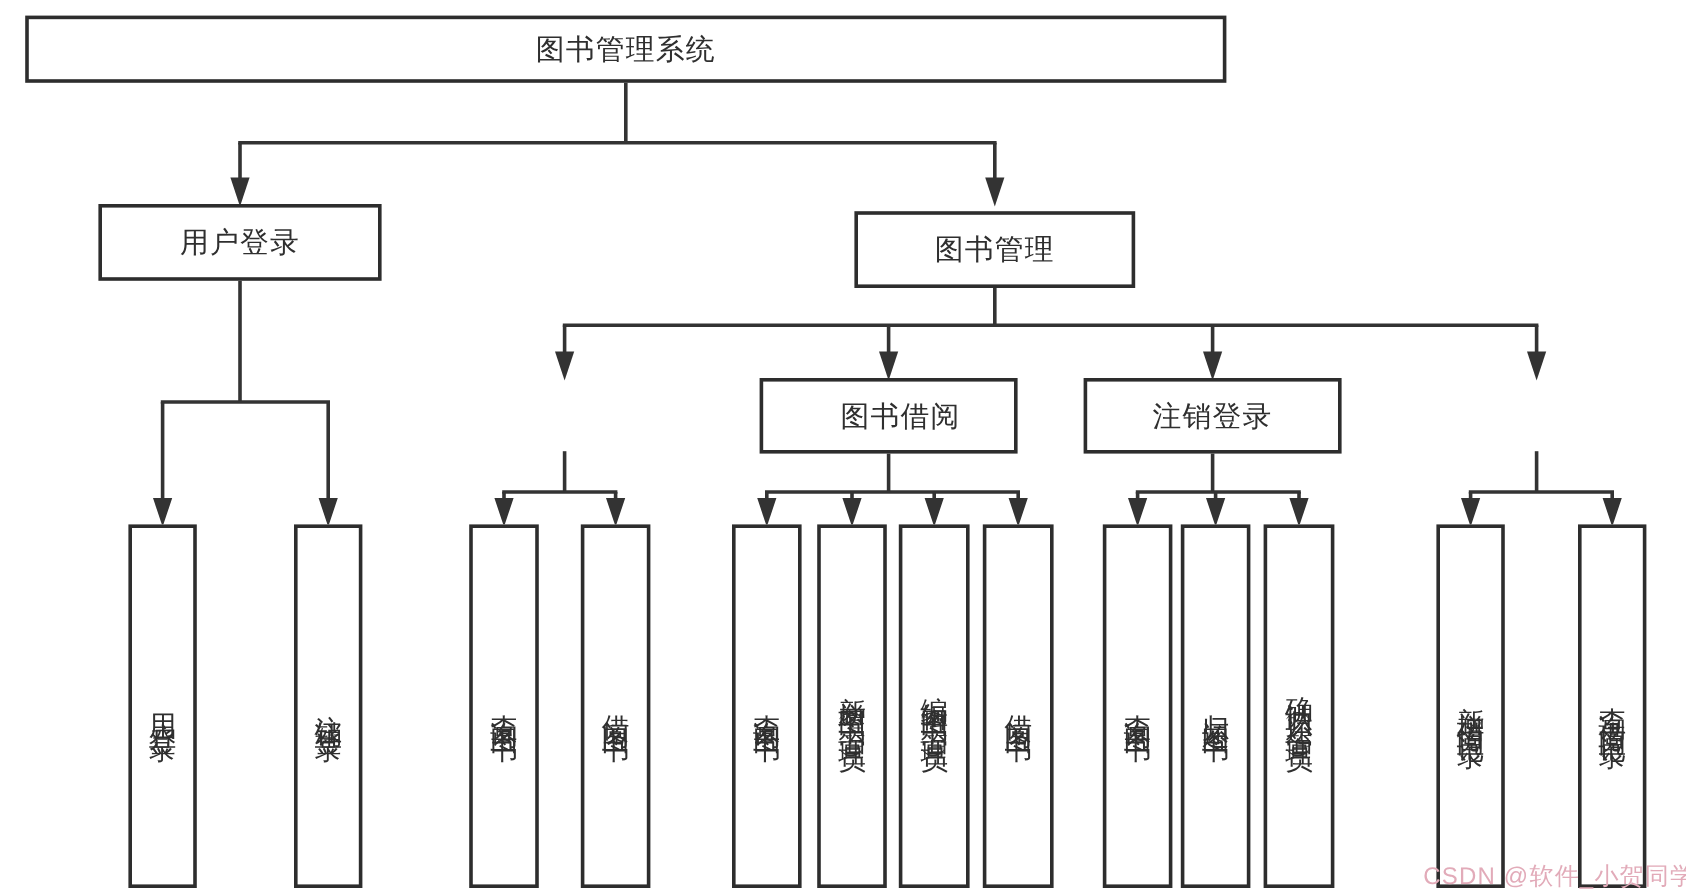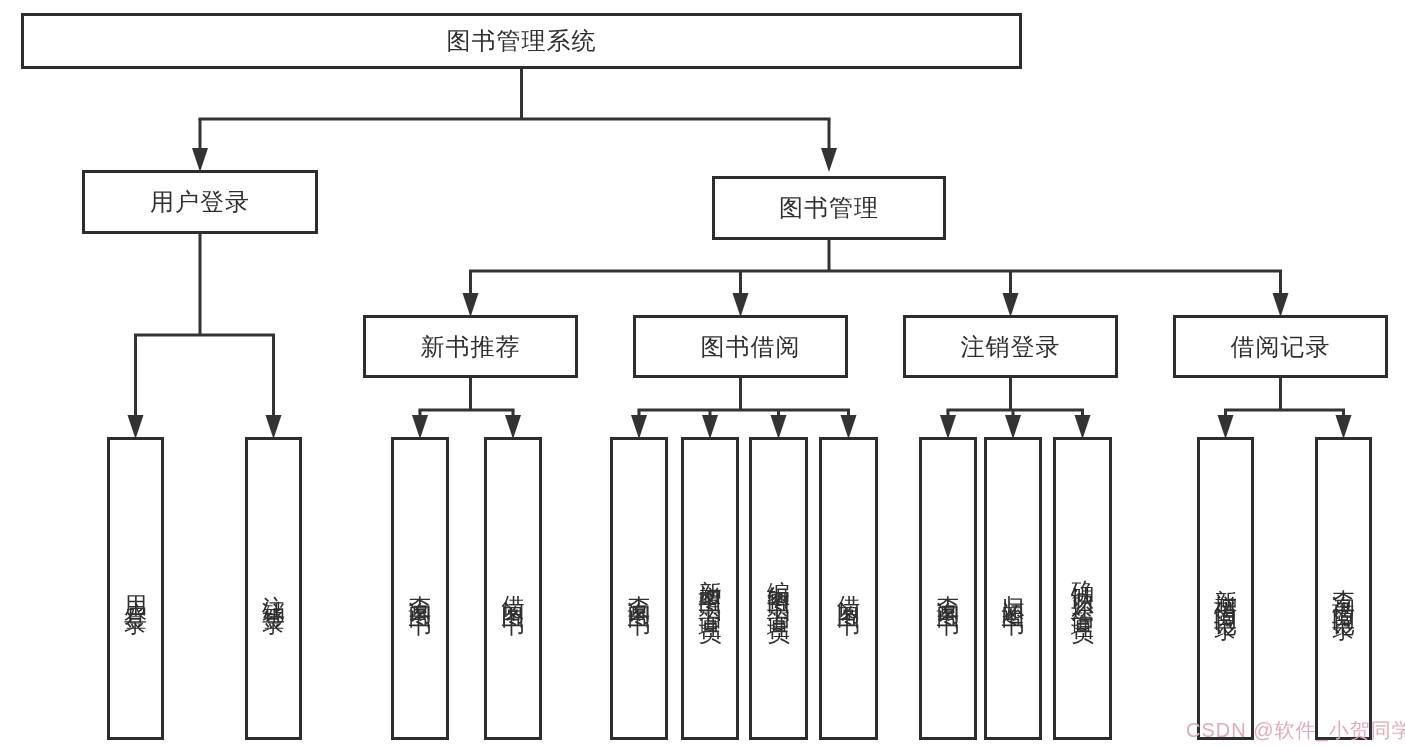--- a/index.html
+++ b/index.html
@@ -112,24 +112,22 @@
       <line x1="1224" y1="410" x2="1345" y2="410" stroke="#333333" stroke-width="3"></line>
       <line x1="1225.5" y1="410" x2="1225.5" y2="425" stroke="#333333" stroke-width="3"></line>
       <polygon points="1217.5,415 1233.5,415 1225.5,439" fill="#333333"></polygon>
       <line x1="1343.5" y1="410" x2="1343.5" y2="425" stroke="#333333" stroke-width="3"></line>
       <polygon points="1335.5,415 1351.5,415 1343.5,439" fill="#333333"></polygon>
     </svg>
   <div id="nodes" class="node-layer">
       <div class="node" style="left: 21px; top: 13px; width: 1001px; height: 56px; border-color: rgb(45, 45, 45); background: rgb(255, 255, 255); color: rgb(47, 47, 47);">图书管理系统</div>
       <div class="node" style="left: 82px; top: 170px; width: 236px; height: 64px; border-color: rgb(45, 45, 45); background: rgb(255, 255, 255); color: rgb(47, 47, 47);">用户登录</div>
       <div class="node" style="left: 712px; top: 176px; width: 234px; height: 64px; border-color: rgb(45, 45, 45); background: rgb(255, 255, 255); color: rgb(47, 47, 47);">图书管理</div>
-      <div class="node" style="left: 363px; top: 315px; width: 215px; height: 63px; border-color: rgb(45, 45, 45); background: rgb(255, 255, 255); color: rgb(47, 47, 47);">新书推荐</div>
       <div class="node" style="left: 633px; top: 315px; width: 215px; height: 63px; border-color: rgb(45, 45, 45); background: rgb(255, 255, 255); color: rgb(47, 47, 47); padding-left: 20px;">图书借阅</div>
       <div class="node" style="left: 903px; top: 315px; width: 215px; height: 63px; border-color: rgb(45, 45, 45); background: rgb(255, 255, 255); color: rgb(47, 47, 47);">注销登录</div>
-      <div class="node" style="left: 1173px; top: 315px; width: 215px; height: 63px; border-color: rgb(45, 45, 45); background: rgb(255, 255, 255); color: rgb(47, 47, 47);">借阅记录</div>
       <div class="node vertical" style="left: 107px; top: 437px; width: 57px; height: 303px; border-color: rgb(45, 45, 45); background: rgb(255, 255, 255); color: rgb(47, 47, 47);">用户登录</div>
       <div class="node vertical" style="left: 245px; top: 437px; width: 57px; height: 303px; border-color: rgb(45, 45, 45); background: rgb(255, 255, 255); color: rgb(47, 47, 47);">注销登录</div>
       <div class="node vertical" style="left: 391px; top: 437px; width: 58px; height: 303px; border-color: rgb(45, 45, 45); background: rgb(255, 255, 255); color: rgb(47, 47, 47);">查询图书</div>
       <div class="node vertical" style="left: 484px; top: 437px; width: 58px; height: 303px; border-color: rgb(45, 45, 45); background: rgb(255, 255, 255); color: rgb(47, 47, 47);">借阅图书</div>
       <div class="node vertical" style="left: 610px; top: 437px; width: 58px; height: 303px; border-color: rgb(45, 45, 45); background: rgb(255, 255, 255); color: rgb(47, 47, 47);">查询图书</div>
       <div class="node vertical" style="left: 681px; top: 437px; width: 58px; height: 303px; border-color: rgb(45, 45, 45); background: rgb(255, 255, 255); color: rgb(47, 47, 47);">新增图书（管理员）</div>
       <div class="node vertical" style="left: 749px; top: 437px; width: 59px; height: 303px; border-color: rgb(45, 45, 45); background: rgb(255, 255, 255); color: rgb(47, 47, 47);">编辑图书（管理员）</div>
       <div class="node vertical" style="left: 819px; top: 437px; width: 59px; height: 303px; border-color: rgb(45, 45, 45); background: rgb(255, 255, 255); color: rgb(47, 47, 47);">借阅图书</div>
       <div class="node vertical" style="left: 919px; top: 437px; width: 58px; height: 303px; border-color: rgb(45, 45, 45); background: rgb(255, 255, 255); color: rgb(47, 47, 47);">查询图书</div>
       <div class="node vertical" style="left: 984px; top: 437px; width: 58px; height: 303px; border-color: rgb(45, 45, 45); background: rgb(255, 255, 255); color: rgb(47, 47, 47);">归还图书</div>

